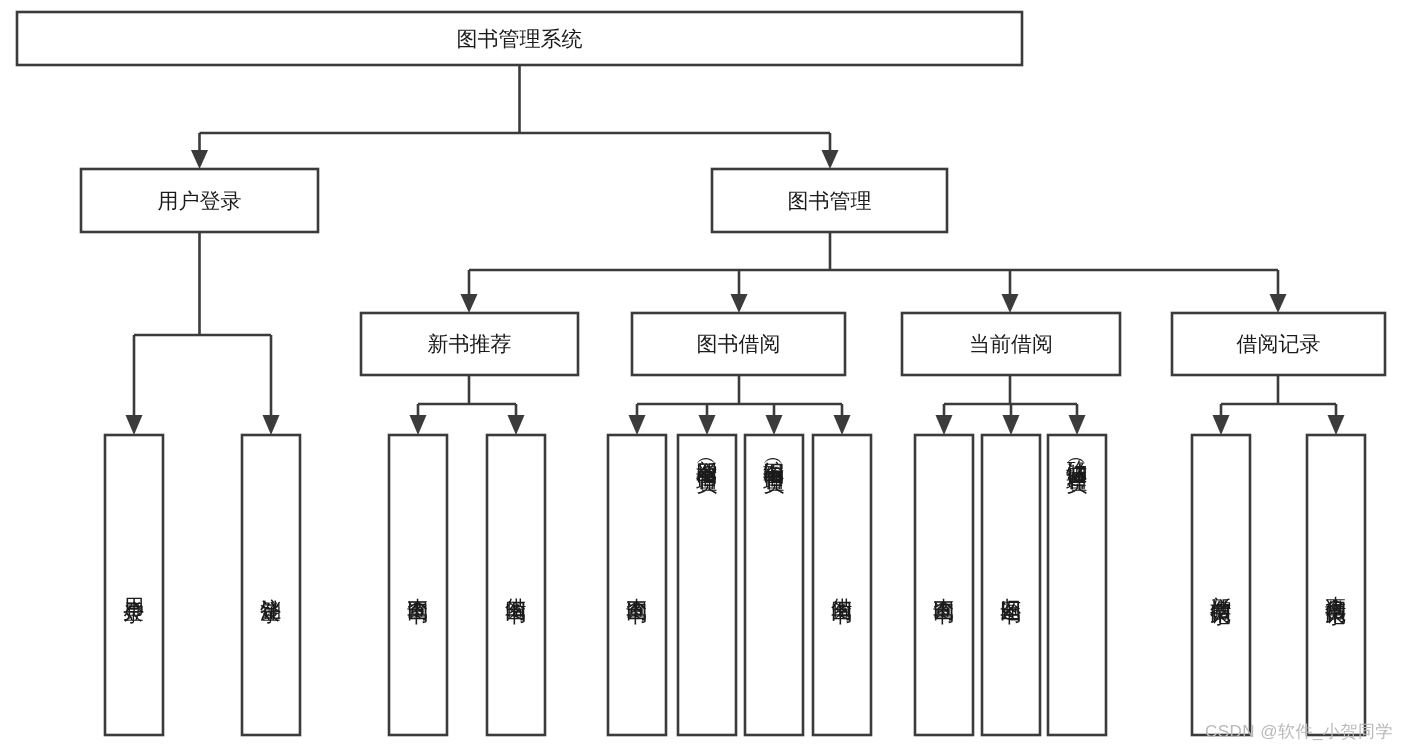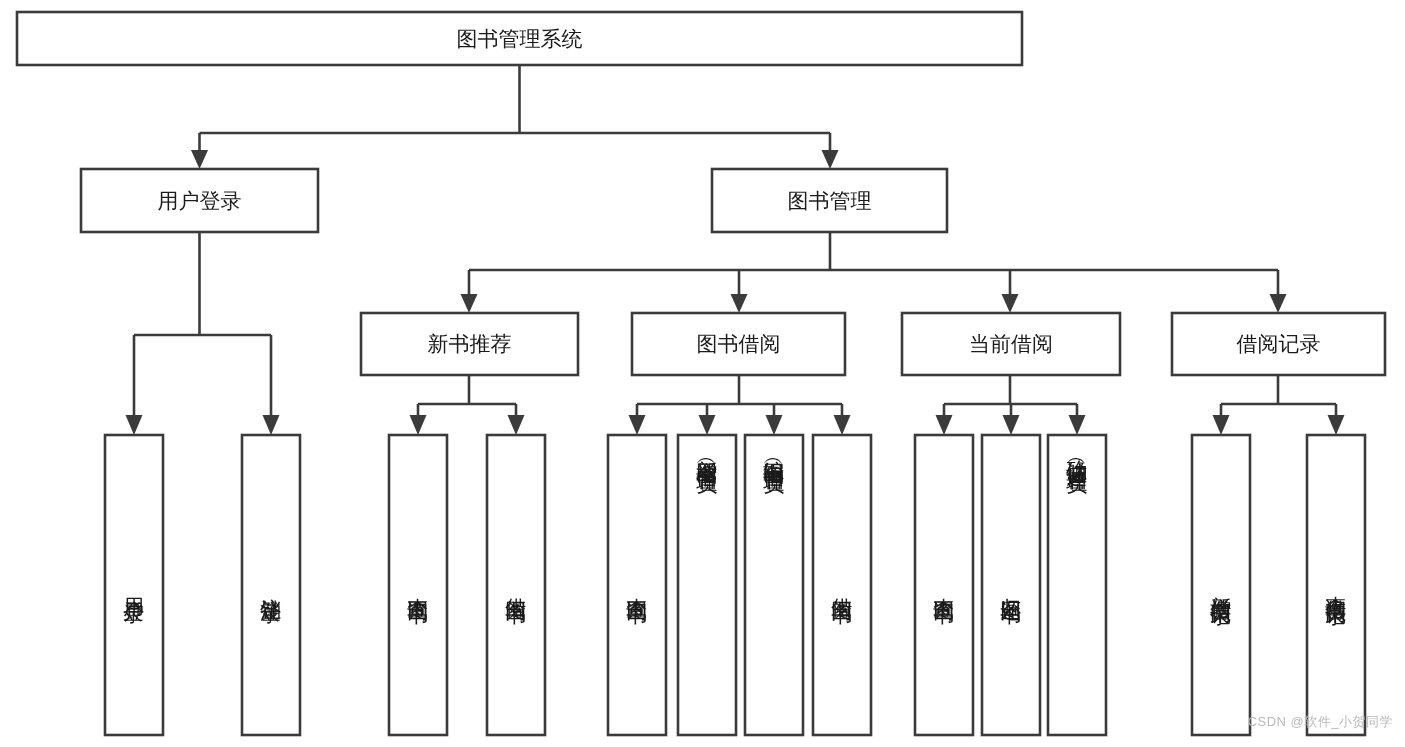--- a/index.html
+++ b/index.html
@@ -66,23 +66,23 @@
     font-family: "Liberation Sans", "DejaVu Sans", sans-serif;
     font-size: 21px;
     line-height: 1.32;
     color: #1b1b1b;
     letter-spacing: 2px;
     white-space: nowrap;
   }
   .watermark {
     position: absolute;
     right: 12px;
-    bottom: 16px;
-    font-family: "Liberation Sans", "DejaVu Sans", sans-serif;
-    font-size: 13px;
+    bottom: 4px;
+    font-family: "Liberation Sans", "DejaVu Sans", sans-serif;
+    font-size: 17px;
     color: #b9b9b9;
     letter-spacing: 0.5px;
     user-select: none;
   }
 </style>
 </head>
 <body>
 
 <div id="diagram-root">
 

